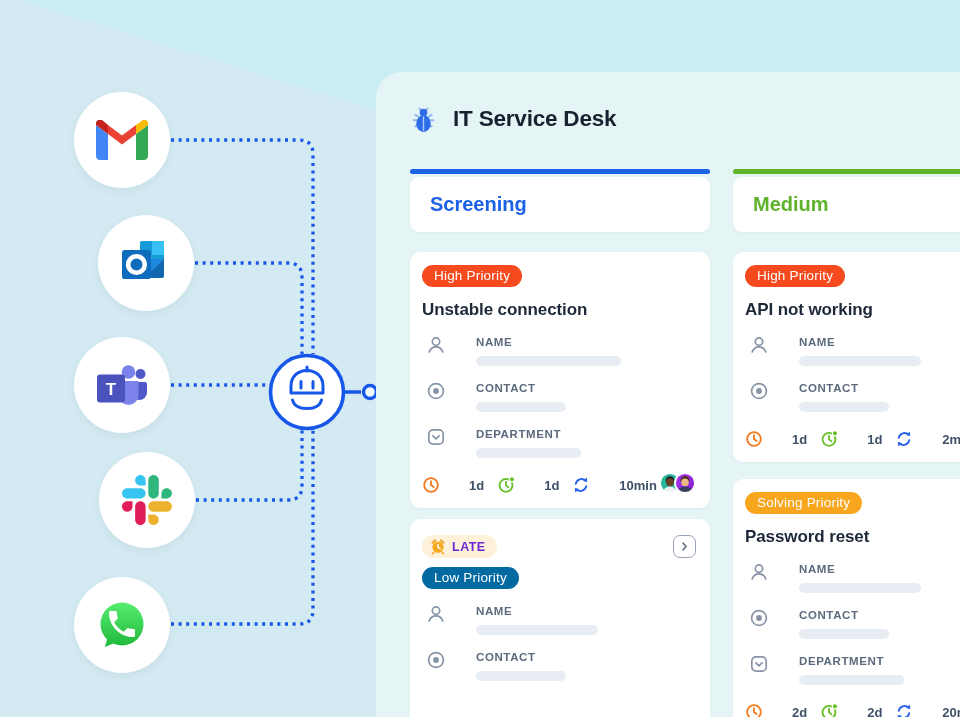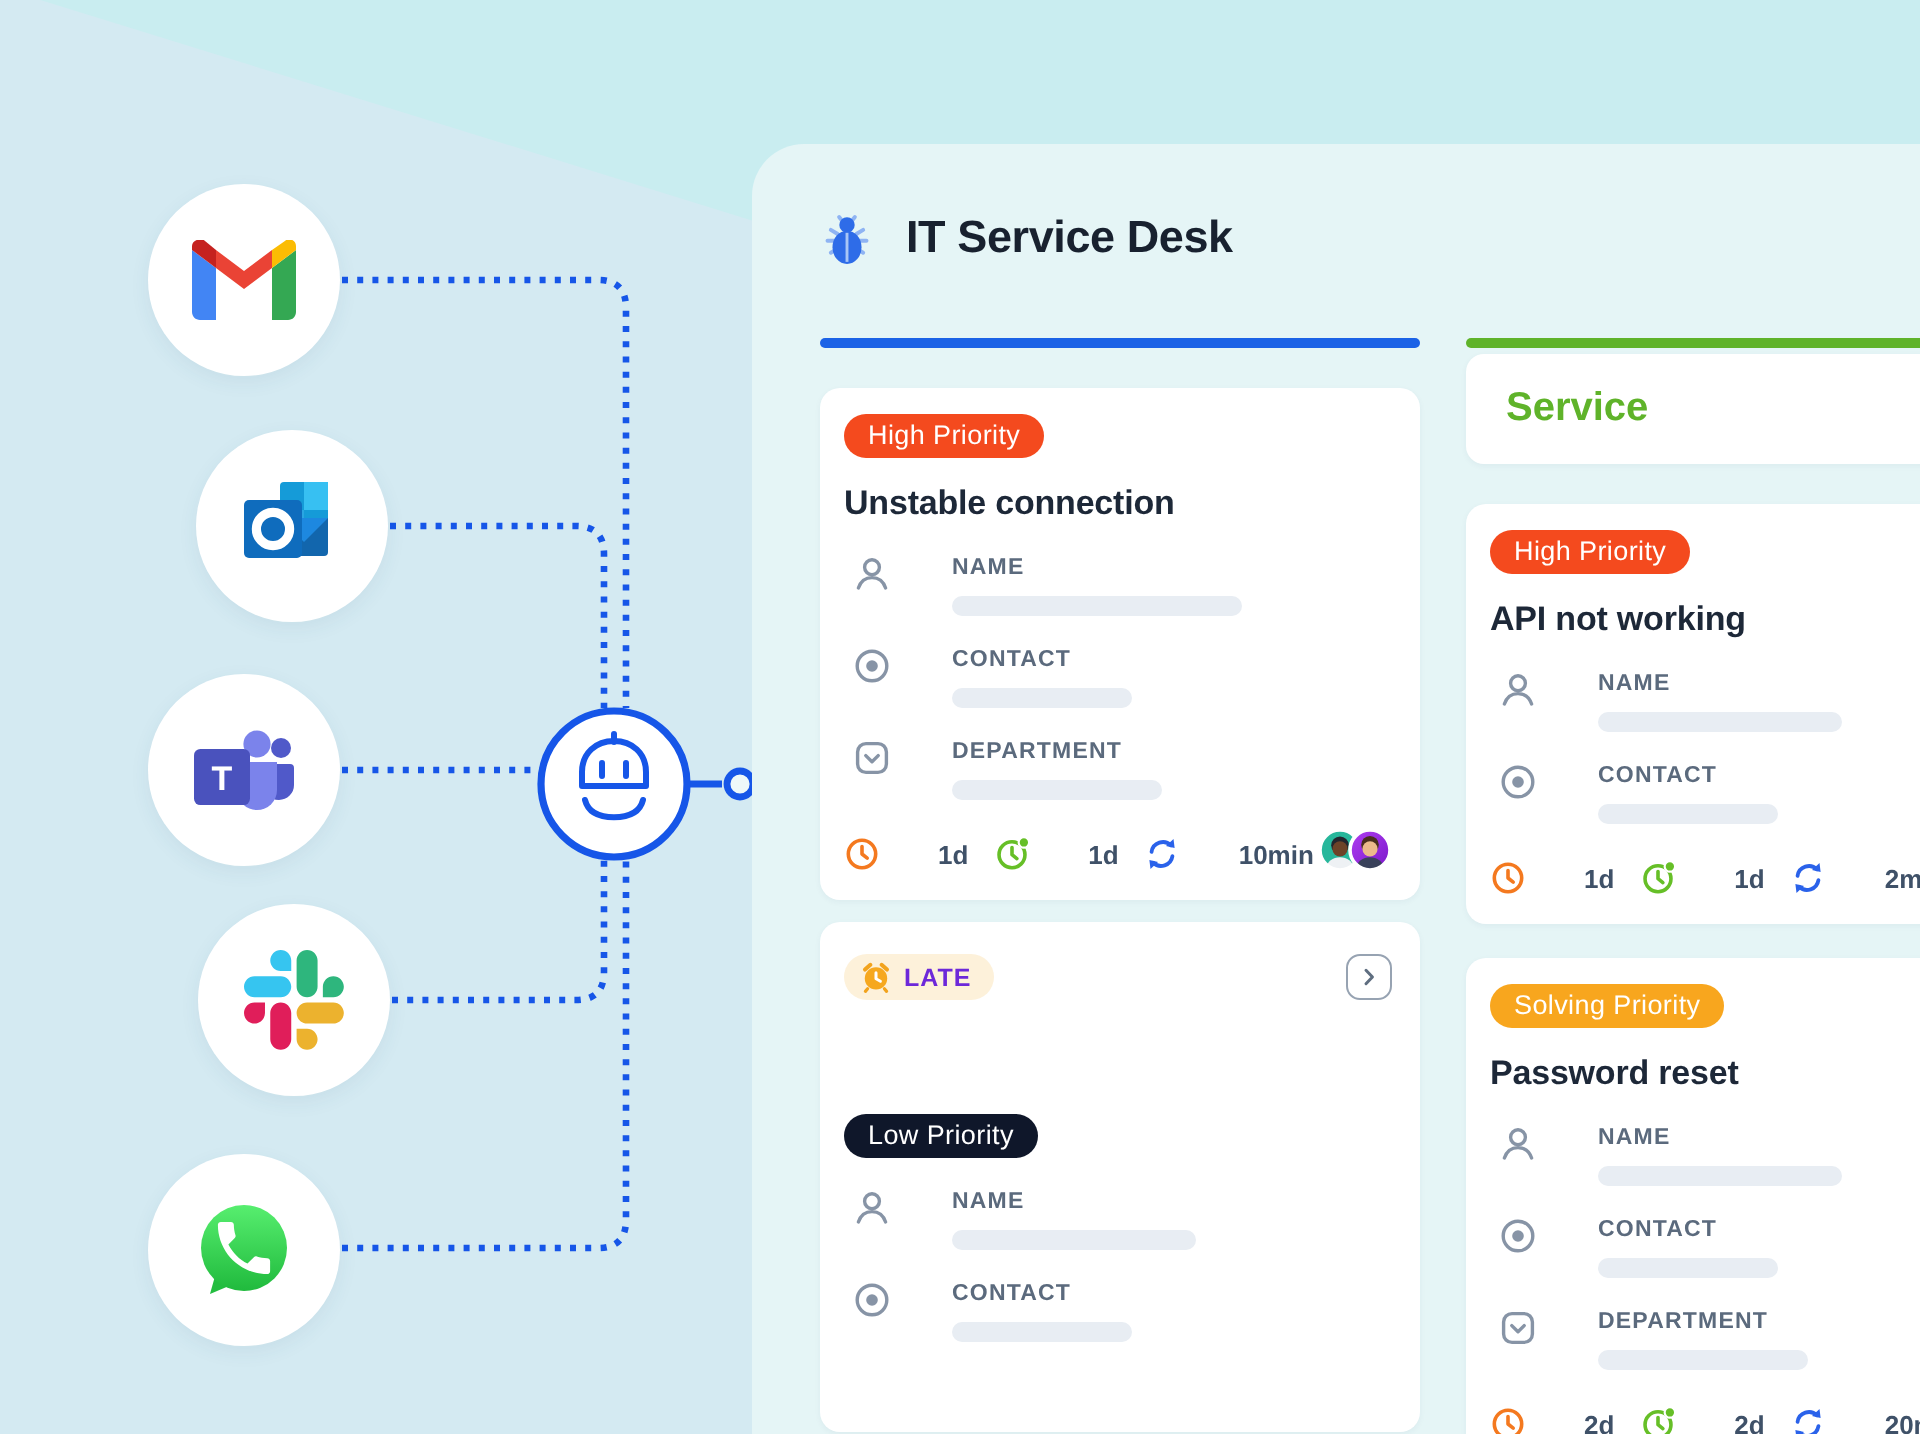--- a/index.html
+++ b/index.html
@@ -33,21 +33,21 @@
             box-shadow:0 1px 3px rgba(30,60,90,.05);font-size:20px;font-weight:600;}
   .col-head.blue{color:#1b62e6;}
   .col-head.green{color:#5fb32a;}
   .cards{margin-top:20px;}
   .card{background:#fff;border-radius:10px;padding:13px 14px 12px 12px;margin-bottom:11px;
         box-shadow:0 1px 3px rgba(30,60,90,.05);position:relative;}
   .badge{display:inline-block;padding:3px 12px 4px;border-radius:13px;color:#fff;
          font-size:13.5px;font-weight:500;letter-spacing:.2px;}
   .badge.high{background:#f44a1e;}
   .badge.medium{background:#f8a61e;}
-  .badge.low{background:#0f172a;margin-top:48px;}
+  .badge.low{background:#0369a1;}
   .card-title{margin:13px 0 0;font-size:17px;font-weight:bold;color:#1d2838;letter-spacing:-.1px;}
   .field{display:flex;align-items:flex-start;margin-top:15px;}
   .f-icon{width:20px;height:20px;margin:0 6px 0 4px;color:#8794a6;flex:0 0 auto;}
   .f-icon svg{display:block;}
   .f-body{display:flex;flex-direction:column;margin-left:24px;}
   .f-label{font-size:11.5px;font-weight:bold;color:#5b6a7d;letter-spacing:.6px;line-height:14px;}
   .f-bar{margin-top:7px;height:10px;border-radius:5px;background:#e8edf3;}
   .w-name{width:145px;} .w-name-sm{width:122px;} .w-contact{width:90px;} .w-dept{width:105px;}
   .card-footer{margin-top:16px;display:flex;align-items:center;position:relative;height:22px;}
   .metric{display:flex;align-items:center;margin-right:13px;gap:24px;}
@@ -195,20 +195,23 @@
         </g>
         <circle cx="13" cy="7.2" r="3.7" fill="#2e6ce8"></circle>
         <ellipse cx="13" cy="18" rx="7" ry="8" fill="#2e6ce8"></ellipse>
         <path d="M13 11v14" stroke="#a8c6f6" stroke-width="1.4"></path>
       </svg>
       <span class="panel-title">IT Service Desk</span>
     </div>
 
     <div class="column col-screening">
       <div class="col-bar blue"></div>
+      <div class="col-head blue">
+        <span>Screening</span>
+      </div>
       <div class="cards">
 
         <div class="card">
           <span class="badge high">High Priority</span>
           <h3 class="card-title">Unstable connection</h3>
           <div class="field">
             <span class="f-icon">
                 <svg width="20" height="20">
                   <use href="#sym-person"></use>
                 </svg>
@@ -334,21 +337,21 @@
               </span>
           </div>
         </div>
 
       </div>
     </div>
 
     <div class="column col-solving">
       <div class="col-bar green"></div>
       <div class="col-head green">
-        <span>Service</span>
+        <span>Medium</span>
       </div>
       <div class="cards">
 
         <div class="card" style="margin-bottom:17px">
           <span class="badge high">High Priority</span>
           <h3 class="card-title">API not working</h3>
           <div class="field">
             <span class="f-icon">
                 <svg width="20" height="20">
                   <use href="#sym-person"></use>

